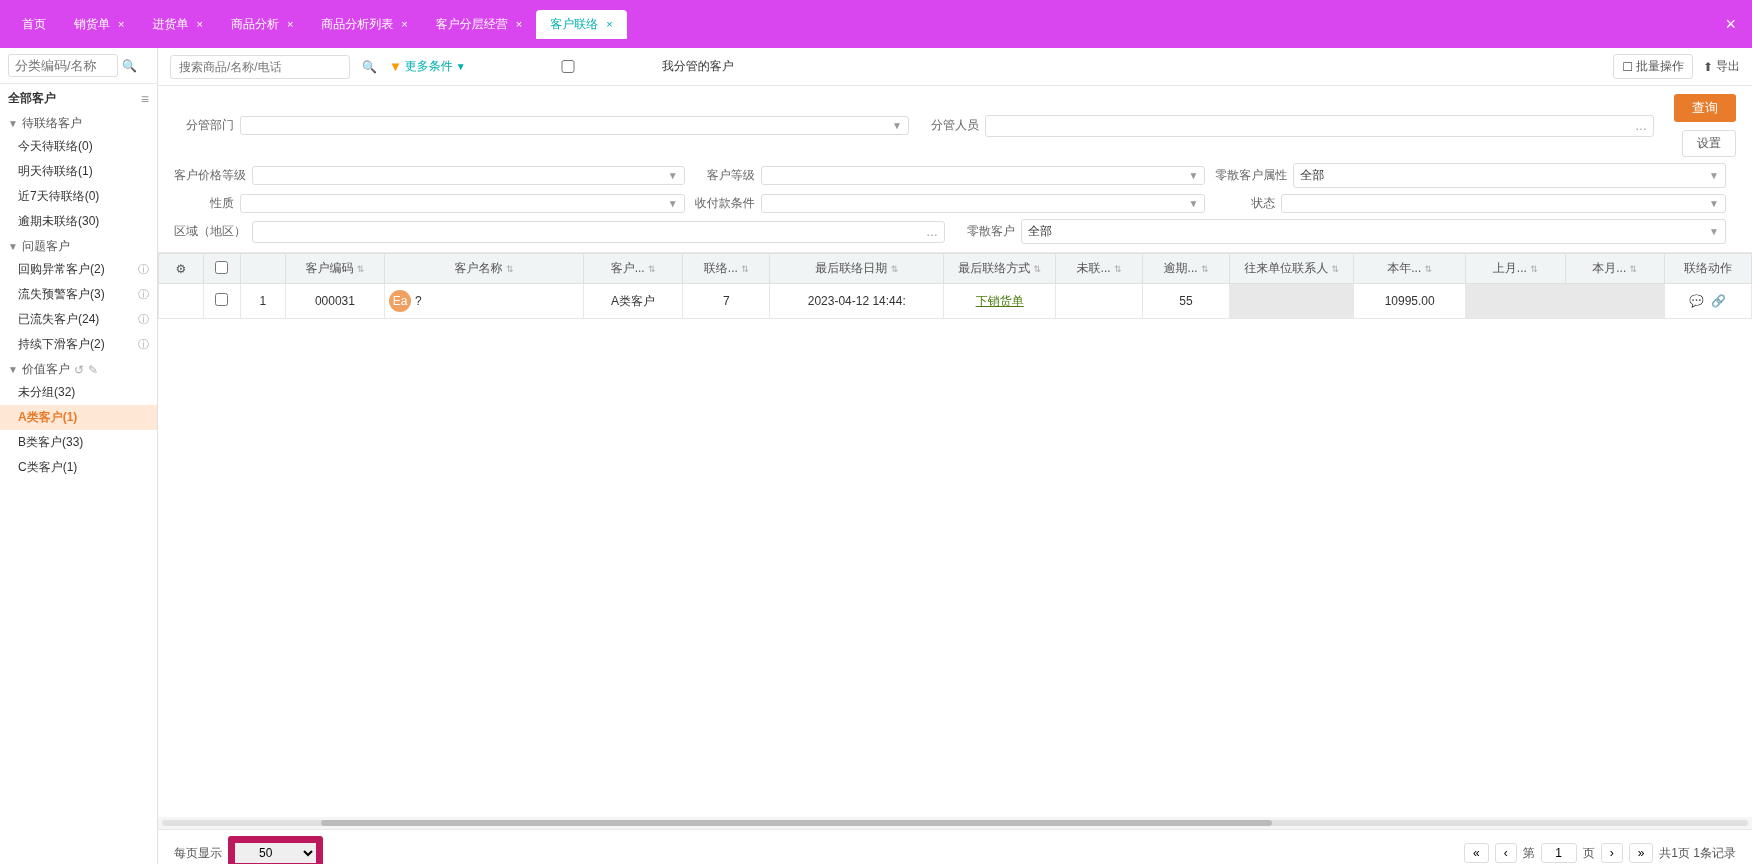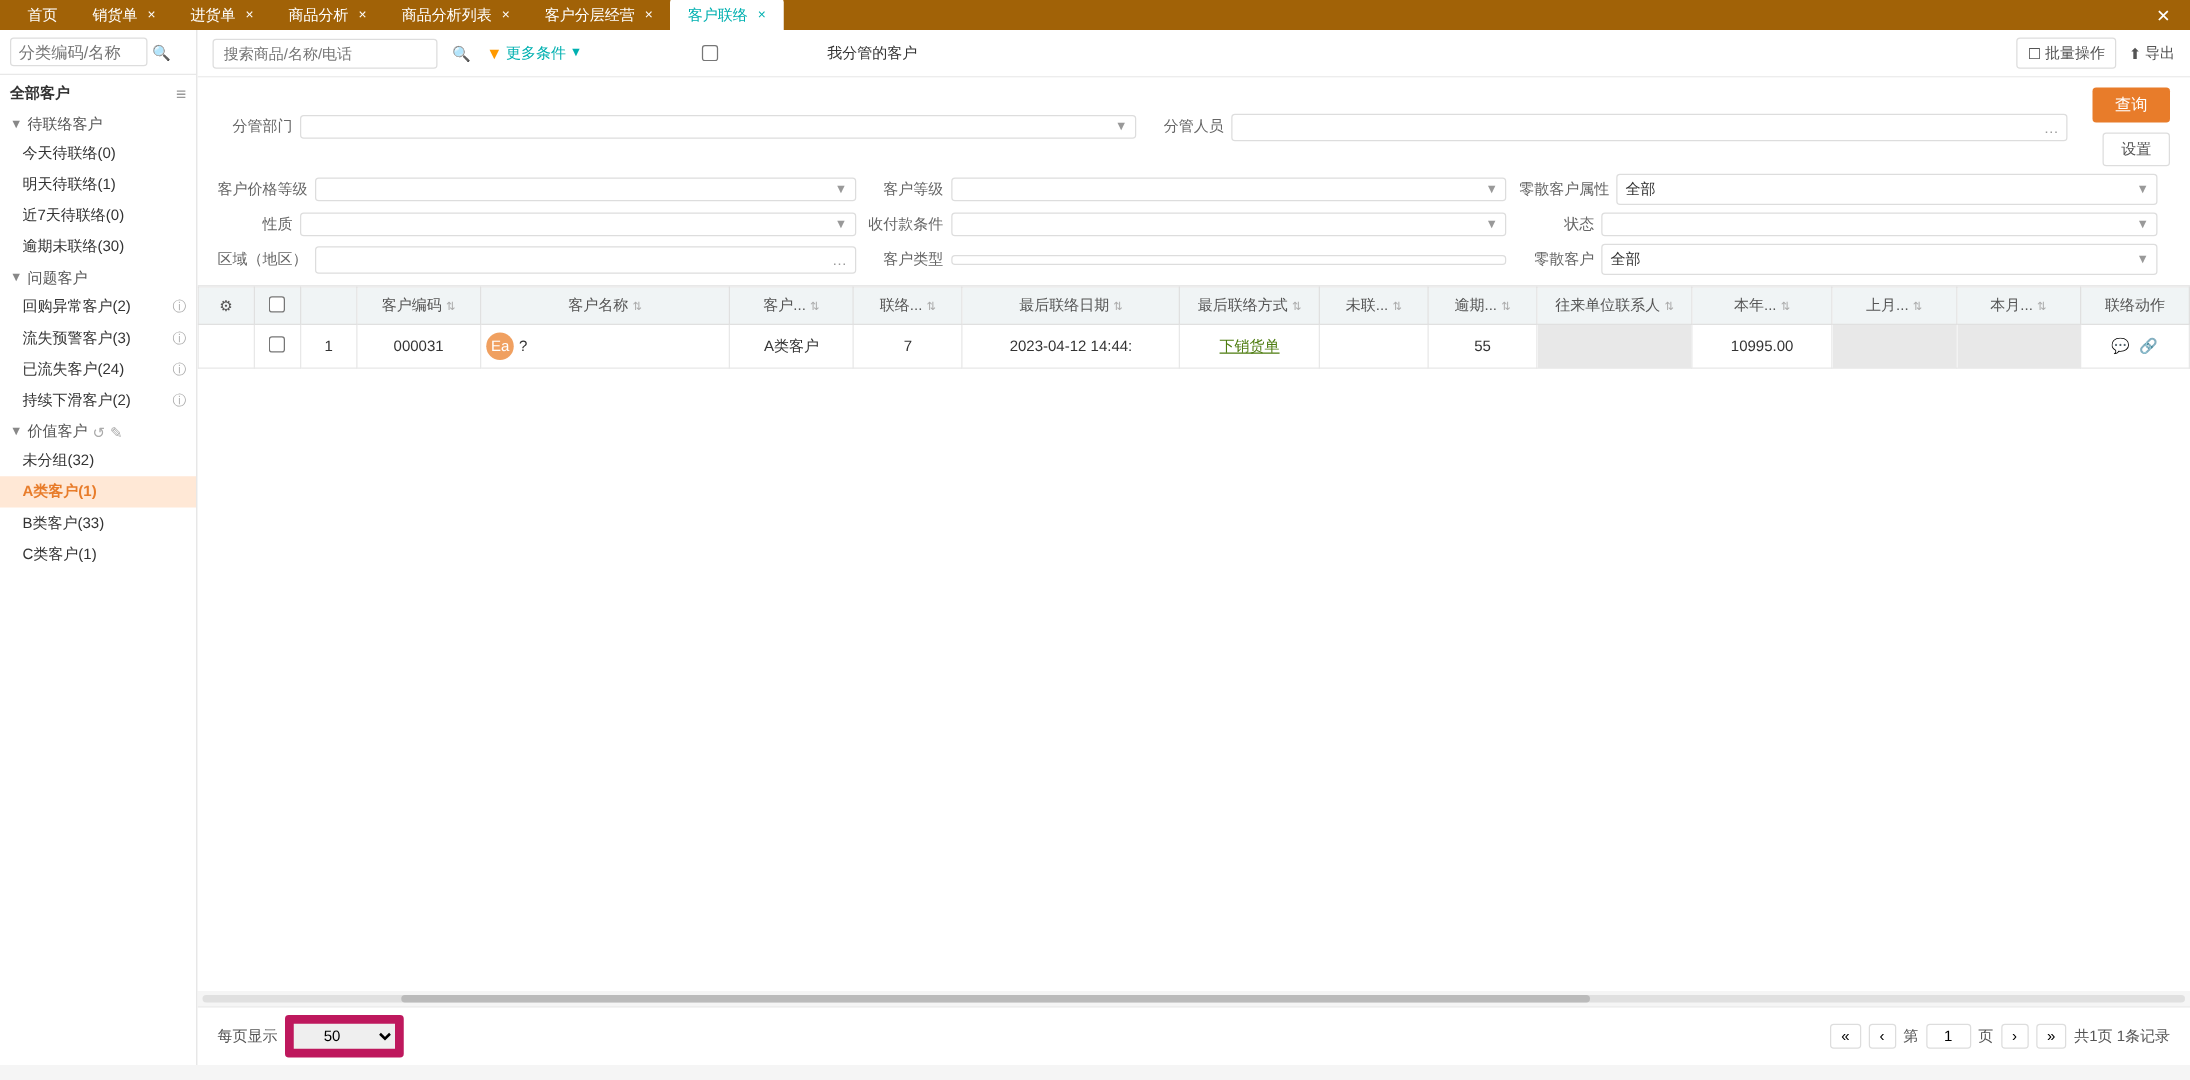--- a/index.html
+++ b/index.html
@@ -1,21 +1,21 @@
 <!DOCTYPE html>
 <html><head>
   <meta charset="utf-8">
   <style>
     * { box-sizing: border-box; margin: 0; padding: 0; font-family: 'Microsoft YaHei', Arial, sans-serif; font-size: 12px; }
     body { background: #f5f5f5; width: 1752px; height: 864px; overflow: hidden; }
 
     
     .top-nav {
-      background: #a16207;
-      height: 24px;
+      background: #d946ef;
+      height: 48px;
       display: flex;
       align-items: center;
       padding: 0 8px;
       gap: 0;
     }
     .nav-tab {
       color: #fff;
       padding: 6px 14px;
       cursor: pointer;
       white-space: nowrap;
@@ -607,26 +607,20 @@
           </div>
         </div>
       </div>
 
       <div class="adv-filter-row">
         <div class="filter-field">
           <label>区域（地区）</label>
           <div class="filter-select" style="flex:1;">
             <span></span>
             <span class="dots-icon">…</span>
-          </div>
-        </div>
-        <div class="filter-field">
-          <label>客户类型</label>
-          <div class="filter-select">
-            <span></span>
           </div>
         </div>
         <div class="filter-field">
           <label>零散客户</label>
           <div class="filter-select">
             <span>全部</span>
             <span class="chevron">▼</span>
           </div>
         </div>
       </div>

